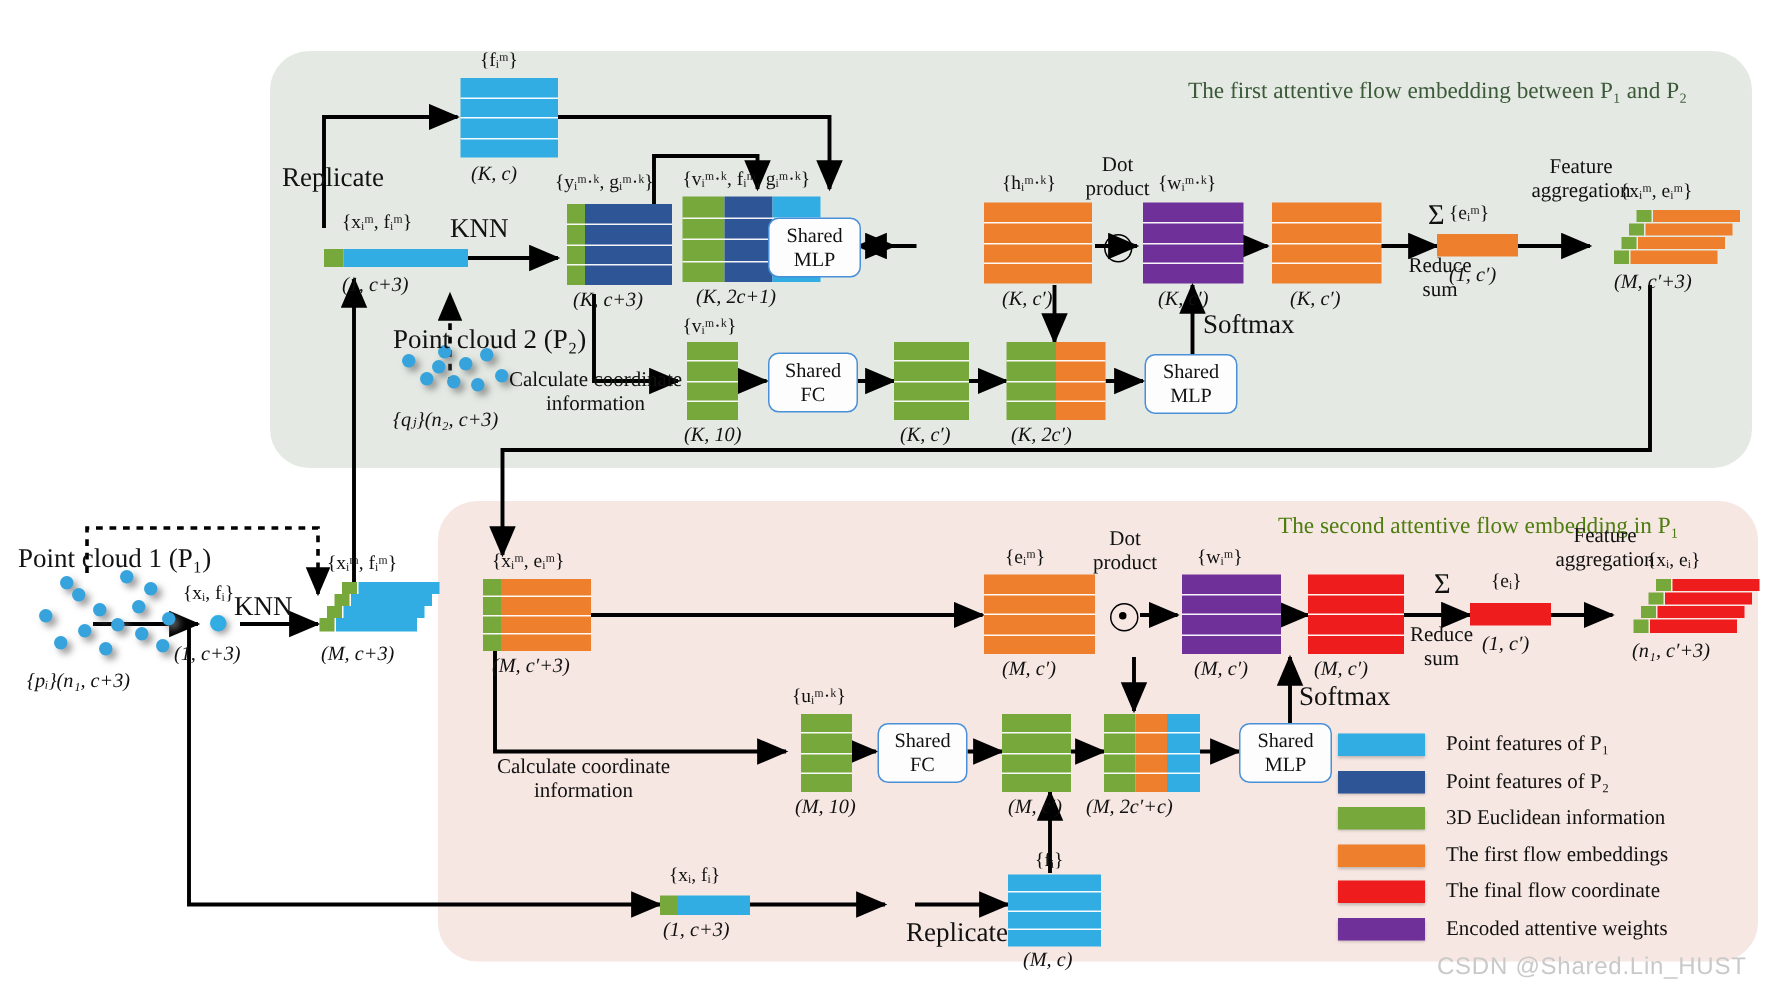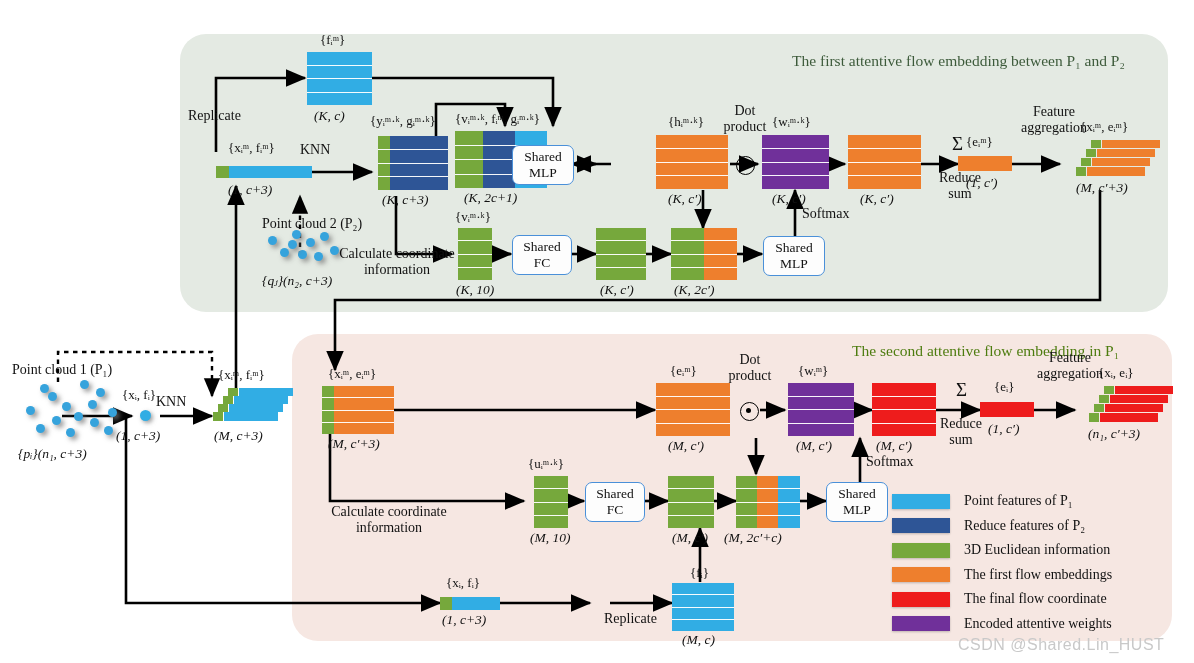--- a/index.html
+++ b/index.html
@@ -19,34 +19,34 @@
   .blk{position:absolute;box-sizing:border-box;}
   .grid-rows{position:absolute;left:0;top:0;width:100%;height:100%;
              display:flex;flex-direction:column;}
   .grid-rows>i{flex:1;border-bottom:1px solid rgba(255,255,255,.95);}
   .grid-rows>i:last-child{border-bottom:none;}
   .cols{position:absolute;left:0;top:0;width:100%;height:100%;display:flex;}
   .cols>span{height:100%;display:block;}
 
   .lbl{position:absolute;white-space:nowrap;font-size:13px;line-height:1.05;}
   .dim{position:absolute;white-space:nowrap;font-size:13.5px;font-style:italic;}
-  .txt{position:absolute;white-space:nowrap;font-size:14px;}
+  .txt{position:absolute;white-space:nowrap;font-size:18px;}
   .txt2{position:absolute;font-size:14px;text-align:center;line-height:1.15;}
 
   
   .opbox{position:absolute;box-sizing:border-box;background:#fdfdfd;
          border:1.4px solid #4a90d9;border-radius:7px;
          display:flex;flex-direction:column;align-items:center;justify-content:center;
          font-size:13.5px;line-height:1.15;color:#111;}
 
   svg.wires{position:absolute;left:0;top:0;width:1194px;height:663px;overflow:visible;}
 
   
   #legend{position:absolute;left:892px;top:489px;}
-  .lgrow{display:flex;align-items:center;height:24.5px;}
+  .lgrow{display:flex;height:24.5px;}
   .lgsw{width:58px;height:15px;margin-right:14px;flex:none;
         box-shadow:0 1px 2px rgba(0,0,0,.22);}
   .lgtx{font-size:14px;white-space:nowrap;}
 
   #watermark{position:absolute;left:958px;top:636px;font-size:16px;
              color:#c9c9c9;font-family:"Liberation Sans",sans-serif;letter-spacing:.5px;}
 
   .cloud{position:absolute;}
   .cloud i{position:absolute;width:9px;height:9px;border-radius:50%;
            background:#36a3dc;box-shadow:3px 3px 5px rgba(120,120,120,.75);}
@@ -510,21 +510,21 @@
   <div class="lbl" style="left:690px;top:566px;">{fᵢ}</div>
   <div class="dim" style="left:682px;top:632px;">(M, c)</div>
 
   <div id="legend">
     <div class="lgrow">
       <div class="lgsw" style="background:#31ade4;"></div>
       <div class="lgtx">Point features of P₁</div>
     </div>
     <div class="lgrow">
       <div class="lgsw" style="background:#2e5596;"></div>
-      <div class="lgtx">Reduce features of P₂</div>
+      <div class="lgtx">Point features of P₂</div>
     </div>
     <div class="lgrow">
       <div class="lgsw" style="background:#76a83c;"></div>
       <div class="lgtx">3D Euclidean information</div>
     </div>
     <div class="lgrow">
       <div class="lgsw" style="background:#ee7f2d;"></div>
       <div class="lgtx">The first flow embeddings</div>
     </div>
     <div class="lgrow">

